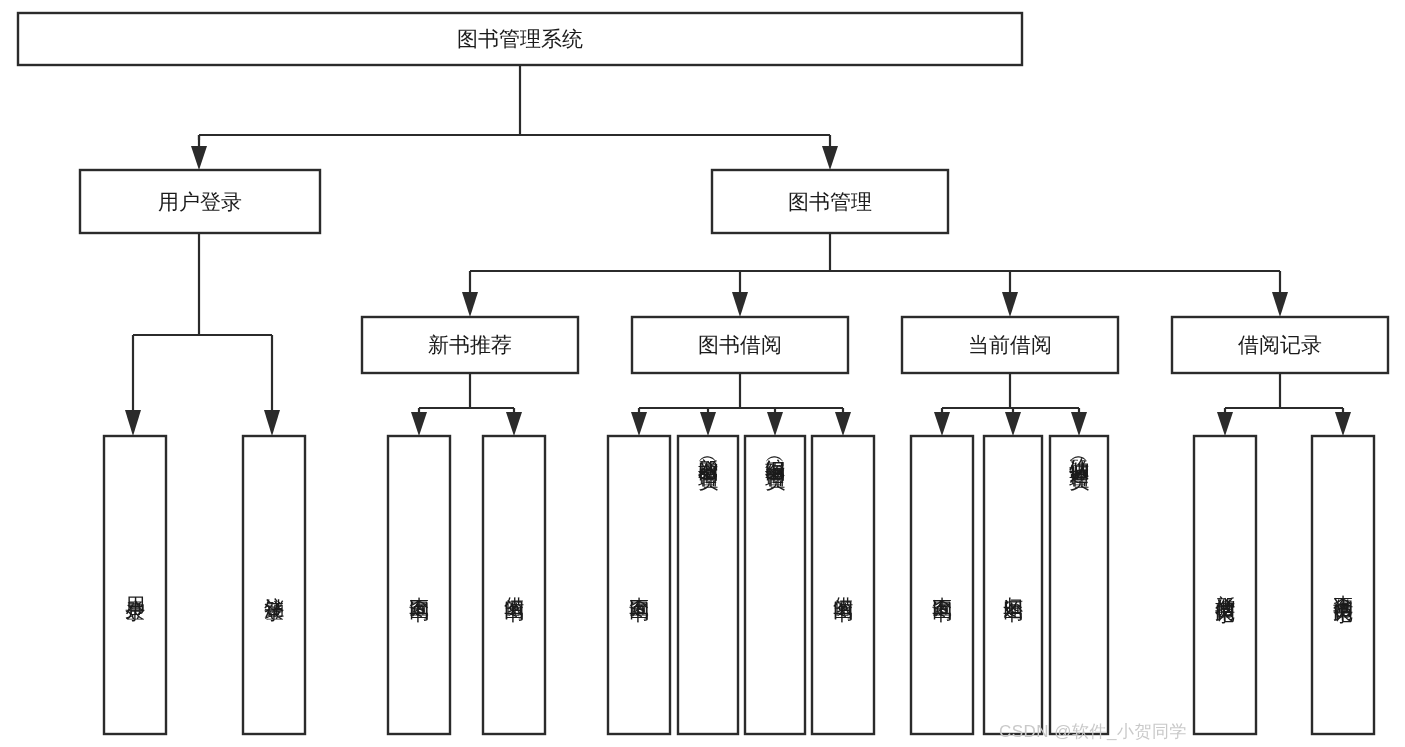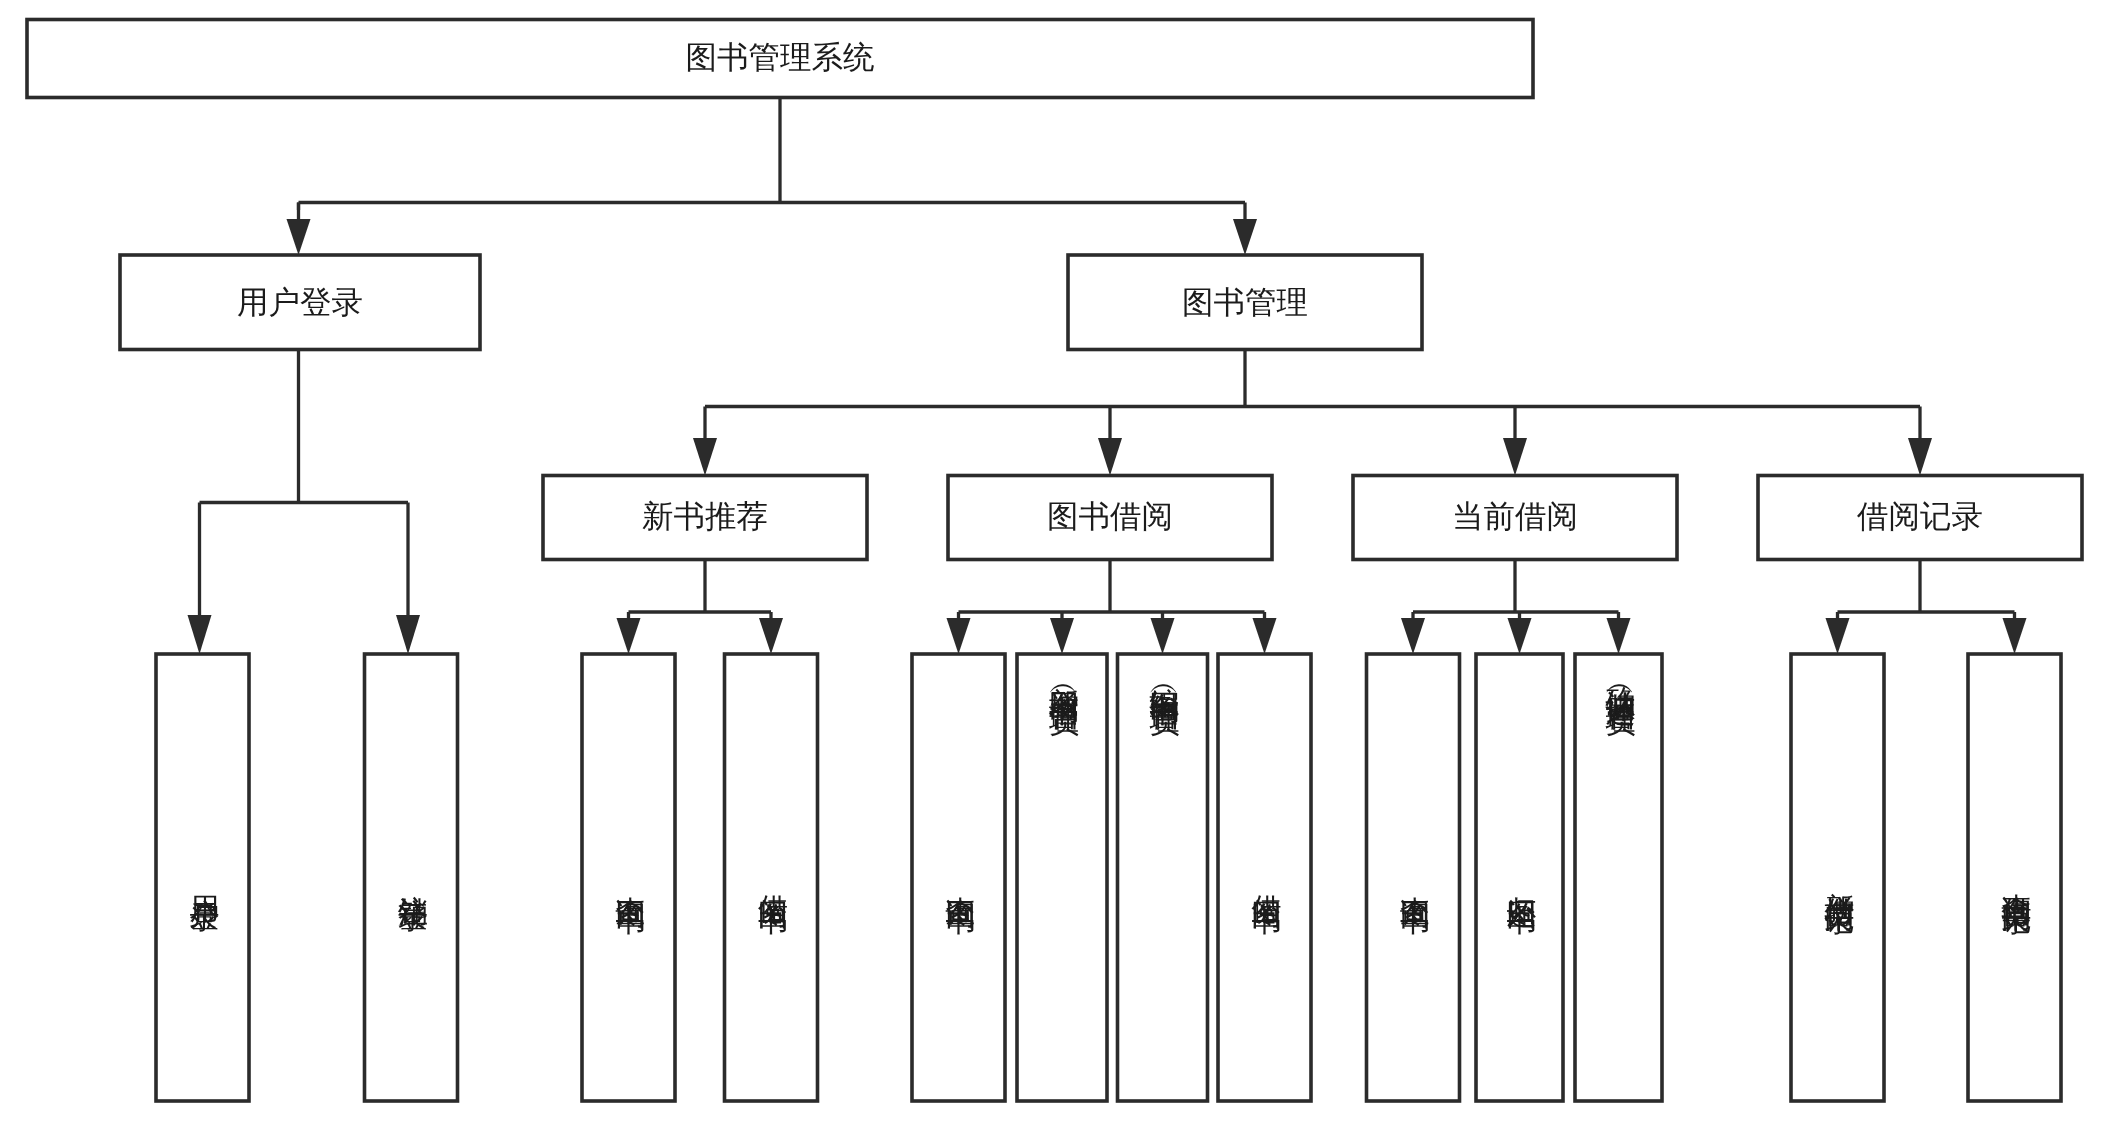--- a/index.html
+++ b/index.html
@@ -239,14 +239,15 @@
   <div class="vlabel-wrap" style="left:1050px; top:436px; width:58px; height:298px; align-items:flex-start;">
     <span class="vlabel-text" style="margin-top:6px;">确认归还（管理员）</span>
   </div>
   <div class="vlabel-wrap" style="left:1194px; top:436px; width:62px; height:298px;">
     <span class="vlabel-text">新增借阅记录</span>
   </div>
   <div class="vlabel-wrap" style="left:1312px; top:436px; width:62px; height:298px;">
     <span class="vlabel-text">查询借阅记录</span>
   </div>
 
+  <div id="watermark">CSDN @软件_小贺同学</div>
 
 </div>
 
 </body></html>

